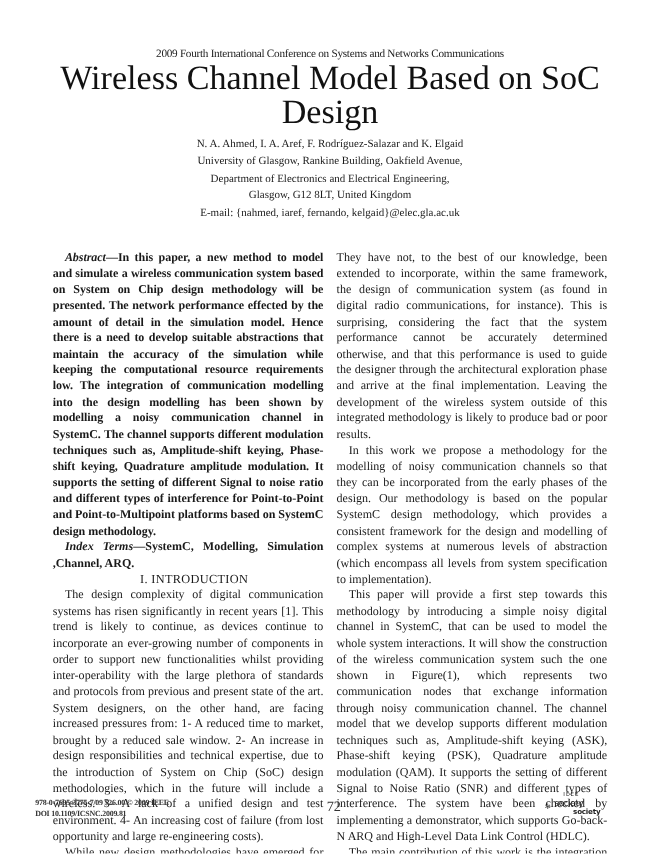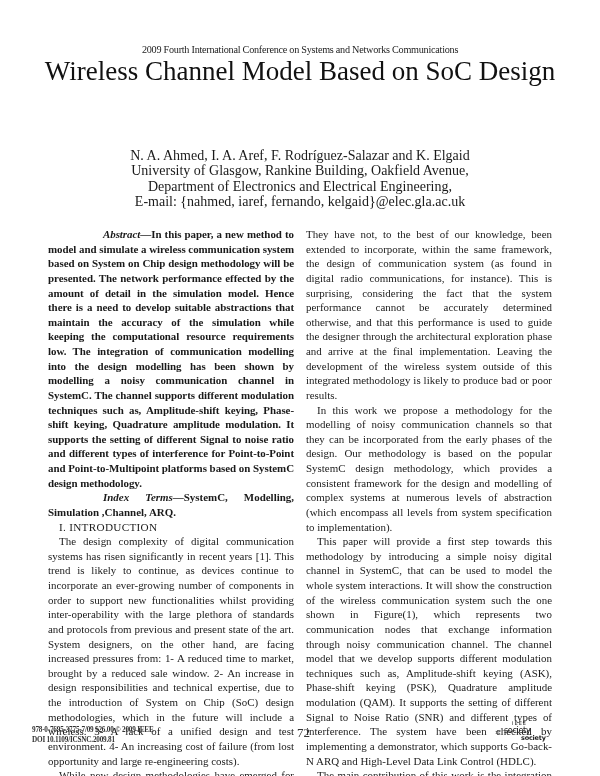--- a/index.html
+++ b/index.html
@@ -6,40 +6,40 @@
     body {
       width: 600px; height: 776px; position: relative; overflow: hidden;
       font-family: "Liberation Serif", "DejaVu Serif", serif; color: #1a1a1a;
     }
     .conf {
       position: absolute; top: 44px; left: 0; width: 600px; text-align: center;
       font-size: 10.2px; letter-spacing: -0.25px; color: #222;
     }
     .title {
       position: absolute; top: 56px; left: 40px; width: 520px; text-align: center;
-      font-size: 27px; line-height: 30.5px; color: #111; font-weight: normal; margin: 0;
+      font-size: 31px; line-height: 30.5px; color: #111; font-weight: normal; margin: 0;
     }
     .authors {
       position: absolute; top: 124px; left: 60px; width: 480px; text-align: center;
-      font-size: 14px; line-height: 15.4px; color: #1a1a1a; margin-top: 24px;
+      font-size: 10px; line-height: 15.4px; color: #1a1a1a;
     }
     .authors div { white-space: nowrap; }
     .col {
       position: absolute; top: 227px; width: 246px;
       font-size: 10.95px; line-height: 14.62px; text-align: justify;
     }
     .col.left { left: 48px; }
     .col.right { left: 306px; }
     .col p { margin: 0; text-indent: 11px; }
     .abstract { font-weight: bold; letter-spacing: -0.05px; }
-    .abstract .label, .indexterms .label { font-style: italic; margin-left: 44px; }
+    .abstract .label, .indexterms .label { font-style: italic; }
     .indexterms { font-weight: bold; }
     .indexterms .label { font-weight: bold; }
     .section-head {
-      text-indent: 0; margin: 14px 0 4px 0;
+      text-align: center; text-indent: 0; margin: 14px 0 4px 0;
       font-size: 11.2px; letter-spacing: 0.3px;
     }
     .col p.first-right { text-indent: 0; }
     .footer-left {
       position: absolute; top: 725px; left: 32px; font-size: 7.2px; line-height: 10px; color: #333;
       letter-spacing: -0.2px;
       font-weight: bold;
     }
     .pagenum {
       position: absolute; top: 725px; left: 297px; font-size: 13px; color: #333;
@@ -59,20 +59,21 @@
 <div class="conf">2009 Fourth International Conference on Systems and Networks Communications</div>
 
 <h1 class="title">
   <span>Wireless Channel Model Based on SoC Design</span><br>
 </h1>
 
 <div class="authors">
   <div>N. A. Ahmed, I. A. Aref, F. Rodríguez-Salazar and K. Elgaid</div>
   <div>University of Glasgow, Rankine Building, Oakfield Avenue,</div>
   <div>Department of Electronics and Electrical Engineering,</div>
+  <div>Glasgow, G12 8LT, United Kingdom</div>
   <div>E-mail: {nahmed, iaref, fernando, kelgaid}@elec.gla.ac.uk</div>
 </div>
 
 <div class="col left">
   <p class="abstract"><span class="label">Abstract</span><span>—In this paper, a new method to model and simulate a wireless communication system based on System on Chip design methodology will be presented. The network performance effected by the amount of detail in the simulation model. Hence there is a need to develop suitable abstractions that maintain the accuracy of the simulation while keeping the computational resource requirements low. The integration of communication modelling into the design modelling has been shown by modelling a noisy communication channel in SystemC. The channel supports different modulation techniques such as, Amplitude-shift keying, Phase-shift keying, Quadrature amplitude modulation. It supports the setting of different Signal to noise ratio and different types of interference for Point-to-Point and Point-to-Multipoint platforms based on SystemC design methodology.</span></p>
   <p class="indexterms"><span class="label">Index Terms</span><span>—SystemC, Modelling, Simulation ,Channel, ARQ.</span></p>
   <p class="section-head">I. INTRODUCTION</p>
   <p>The design complexity of digital communication systems has risen significantly in recent years [1]. This trend is likely to continue, as devices continue to incorporate an ever-growing number of components in order to support new functionalities whilst providing inter-operability with the large plethora of standards and protocols from previous and present state of the art. System designers, on the other hand, are facing increased pressures from: 1- A reduced time to market, brought by a reduced sale window. 2- An increase in design responsibilities and technical expertise, due to the introduction of System on Chip (SoC) design methodologies, which in the future will include a wireless. 3- A lack of a unified design and test environment. 4- An increasing cost of failure (from lost opportunity and large re-engineering costs).</p>
   <p>While new design methodologies have emerged for the design of complex systems, in particular for SoC.</p>
 </div>

